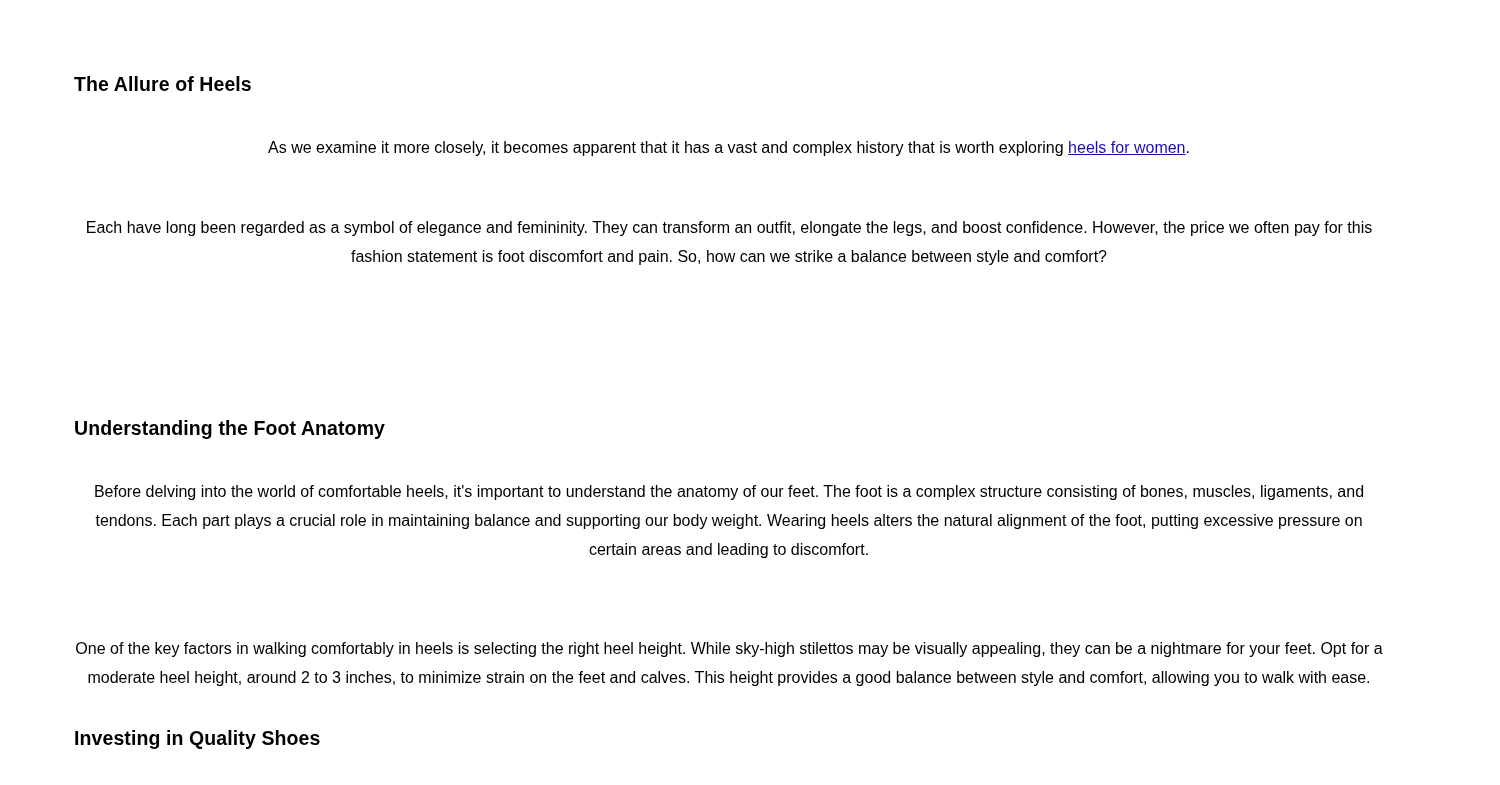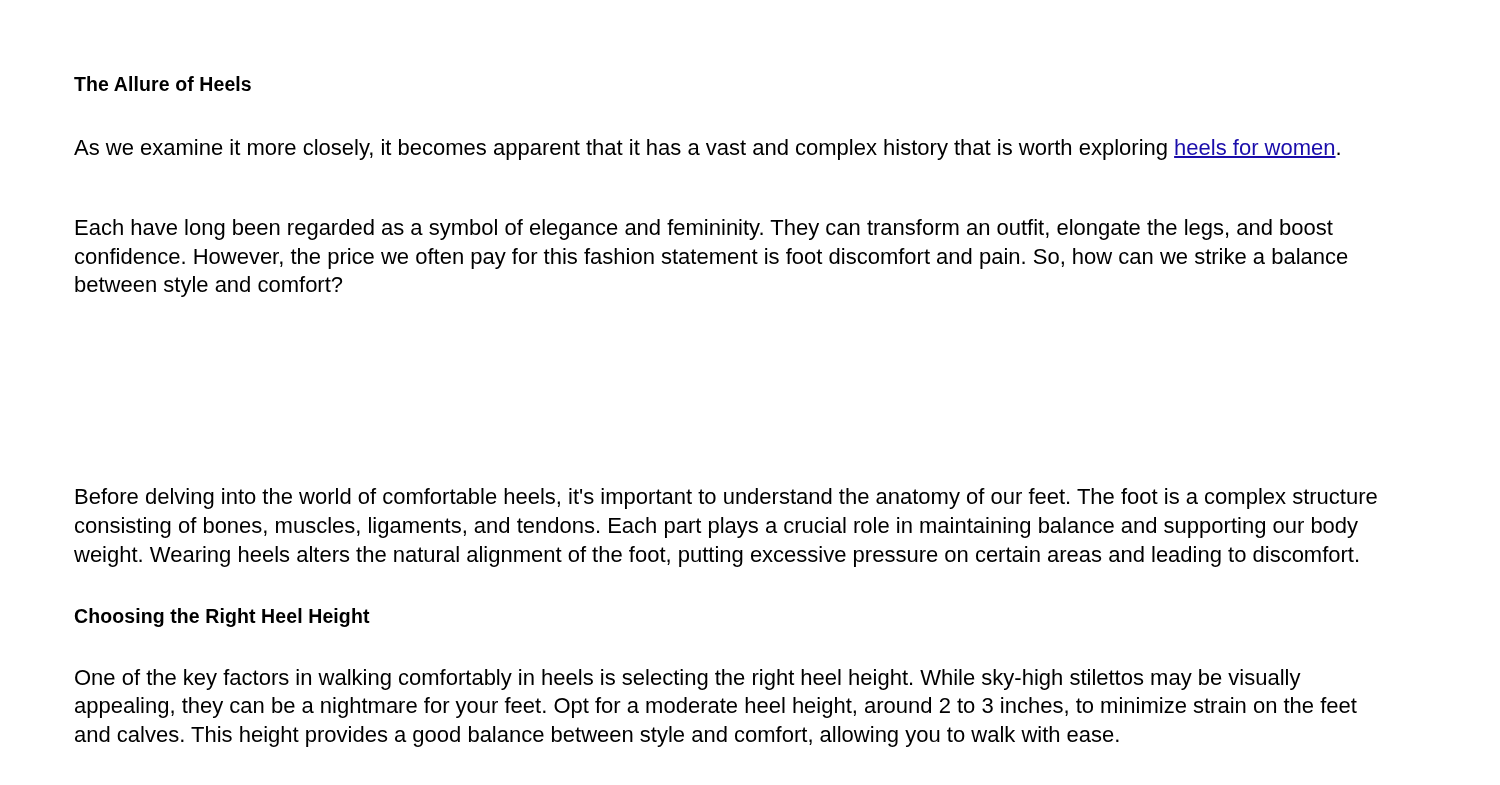--- a/index.html
+++ b/index.html
@@ -34,26 +34,26 @@
     font-size: 19.5px;
     font-weight: bold;
     line-height: 24px;
     margin: 0;
     padding: 0;
     color: #000000;
     letter-spacing: 0.1px;
   }
 
   p.body-text {
-    font-size: 22px;
+    font-size: 16px;
     line-height: 28.8px;
     margin: 0;
     padding: 0;
     color: #000000;
-    text-align: left;
+    text-align: center;
   }
 
   a.inline-link {
     color: #1a0dab;
     text-decoration: underline;
     text-underline-offset: 1px;
   }
 
   
   .sp-h1 { height: 72px; }      
@@ -81,28 +81,28 @@
     <div class="sp-after-h"></div>
 
     <p class="body-text"><span>As we examine it more closely, it becomes apparent that it has a vast and complex history that is worth exploring </span><a class="inline-link" href="#">heels for women</a><span>.</span></p>
 
     <div class="sp-para-gap"></div>
 
     <p class="body-text">Each have long been regarded as a symbol of elegance and femininity. They can transform an outfit, elongate the legs, and boost confidence. However, the price we often pay for this fashion statement is foot discomfort and pain. So, how can we strike a balance between style and comfort?</p>
 
     <div class="sp-big-gap blank-slot"></div>
 
+    <h2 class="section-heading">Understanding the Foot Anatomy</h2>
 
     <div class="sp-after-h"></div>
 
     <p class="body-text">Before delving into the world of comfortable heels, it's important to understand the anatomy of our feet. The foot is a complex structure consisting of bones, muscles, ligaments, and tendons. Each part plays a crucial role in maintaining balance and supporting our body weight. Wearing heels alters the natural alignment of the foot, putting excessive pressure on certain areas and leading to discomfort.</p>
 
     <div class="sp-before-h"></div>
 
-    <h2 class="section-heading">Choosing the Right Heel Height</h2>
 
     <div class="sp-tight"></div>
 
     <p class="body-text">One of the key factors in walking comfortably in heels is selecting the right heel height. While sky-high stilettos may be visually appealing, they can be a nightmare for your feet. Opt for a moderate heel height, around 2 to 3 inches, to minimize strain on the feet and calves. This height provides a good balance between style and comfort, allowing you to walk with ease.</p>
 
     <div class="sp-before-h"></div>
 
     <h2 class="section-heading">Investing in Quality Shoes</h2>
 
   </div>

